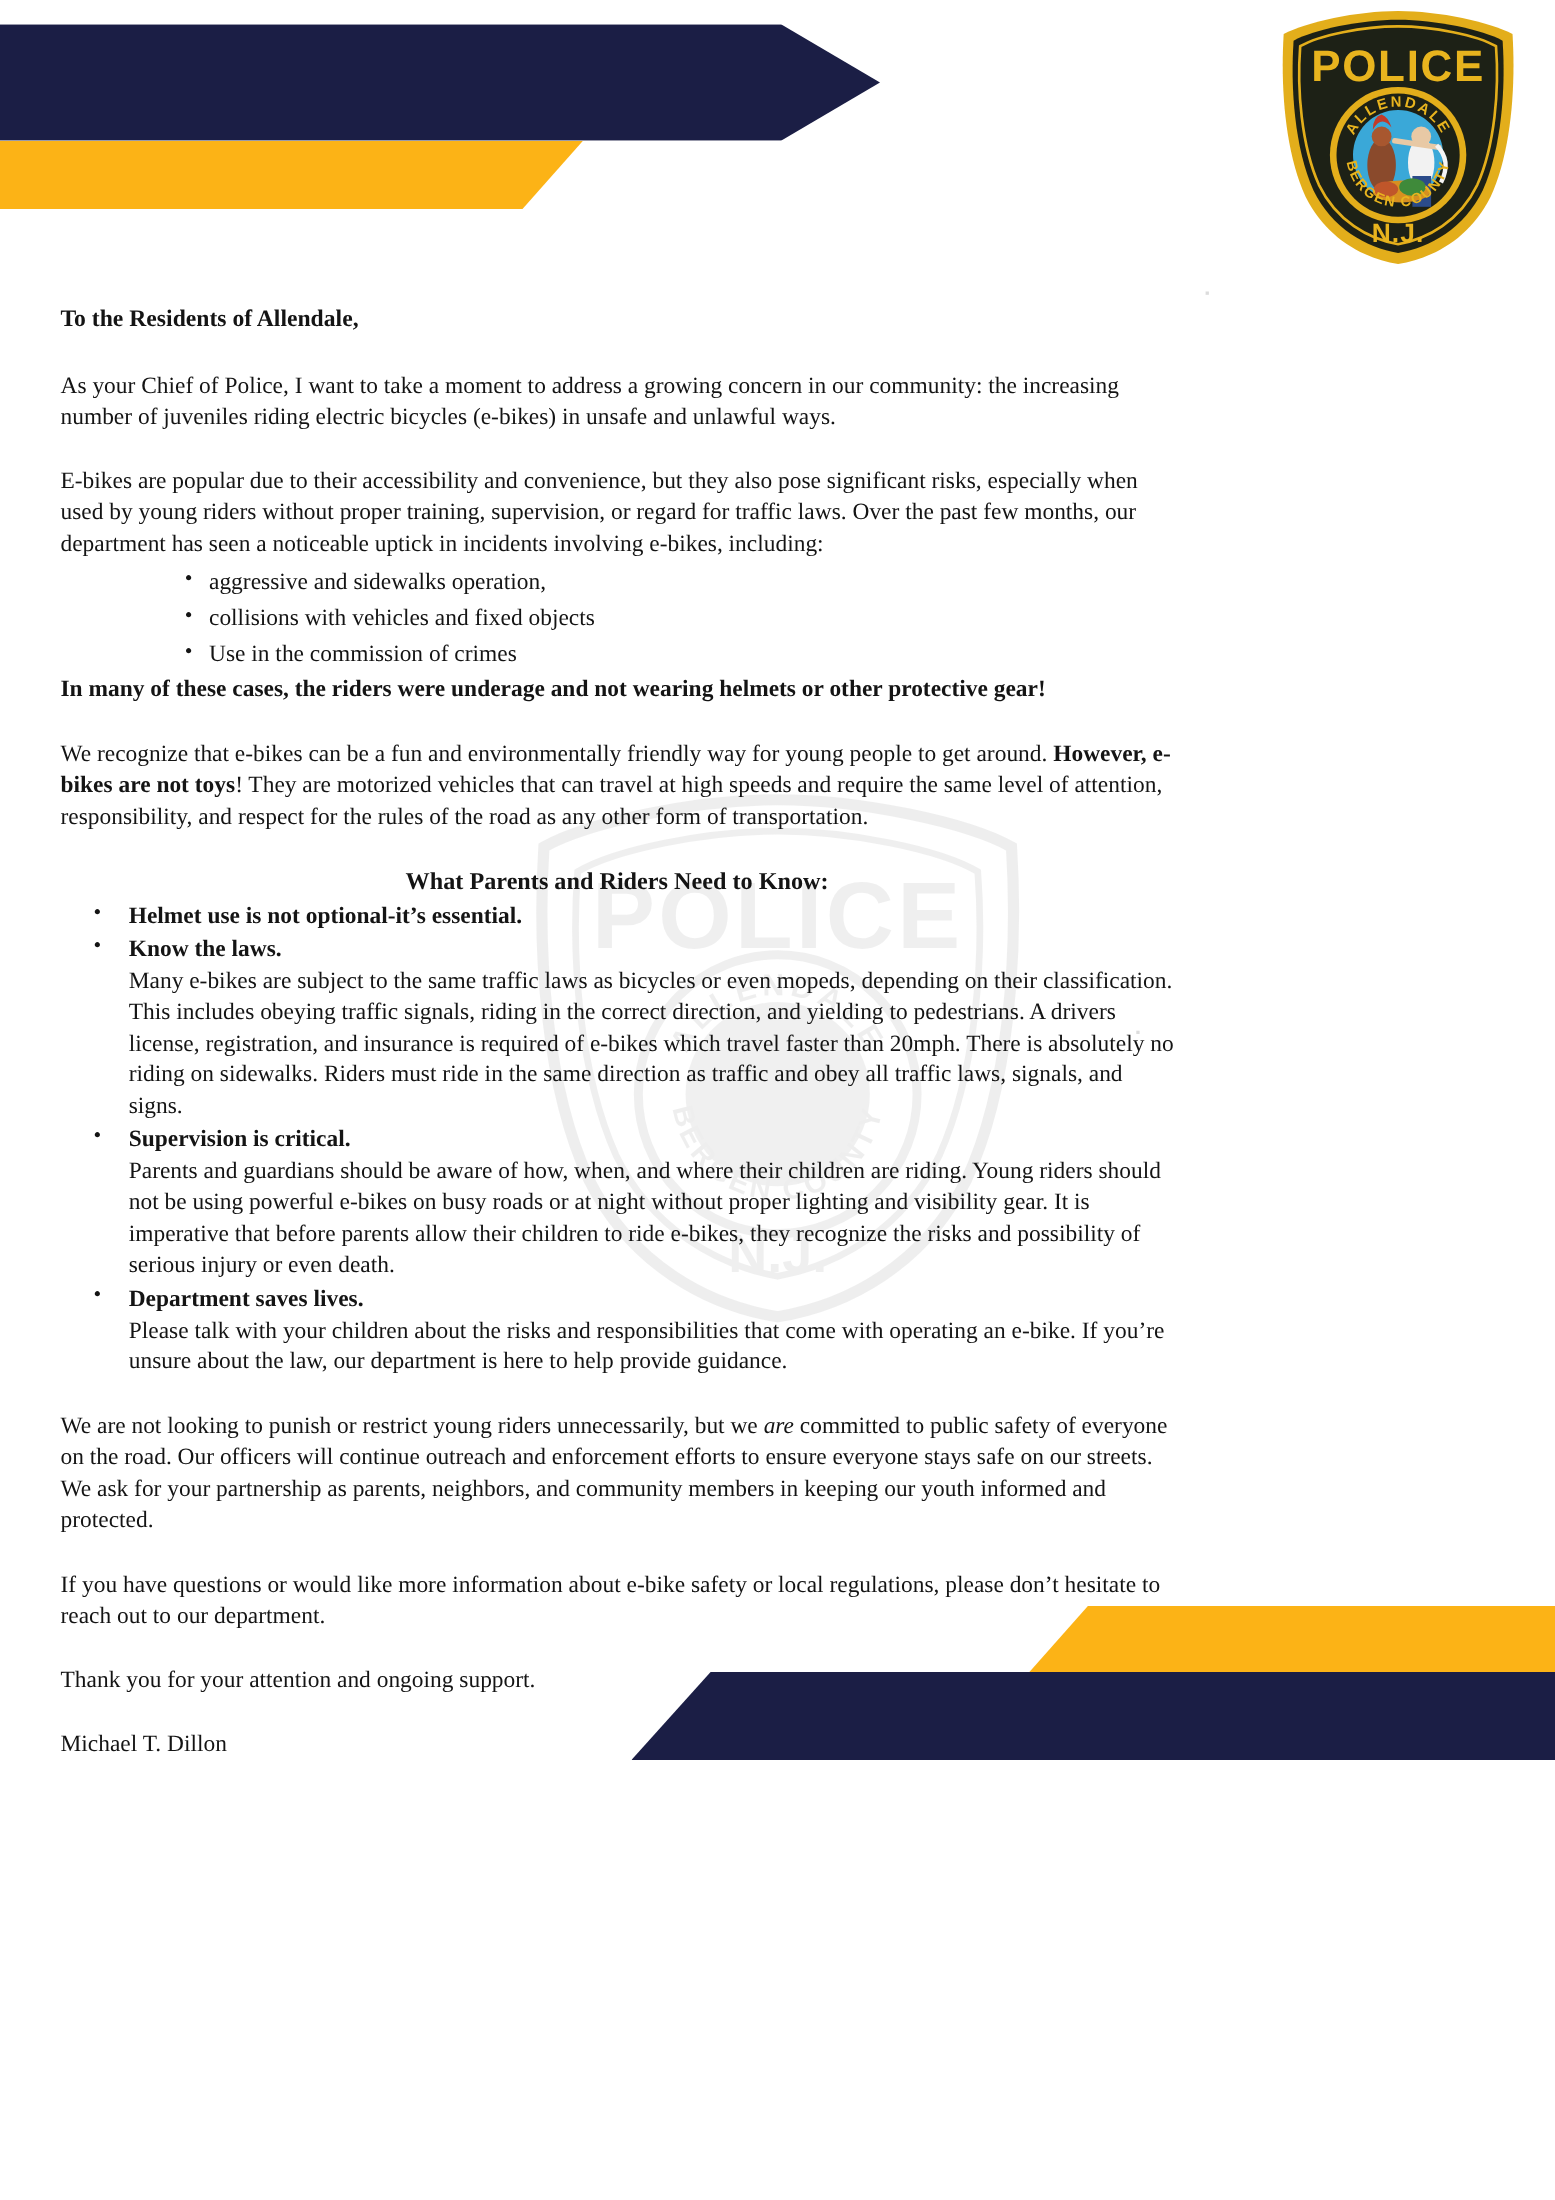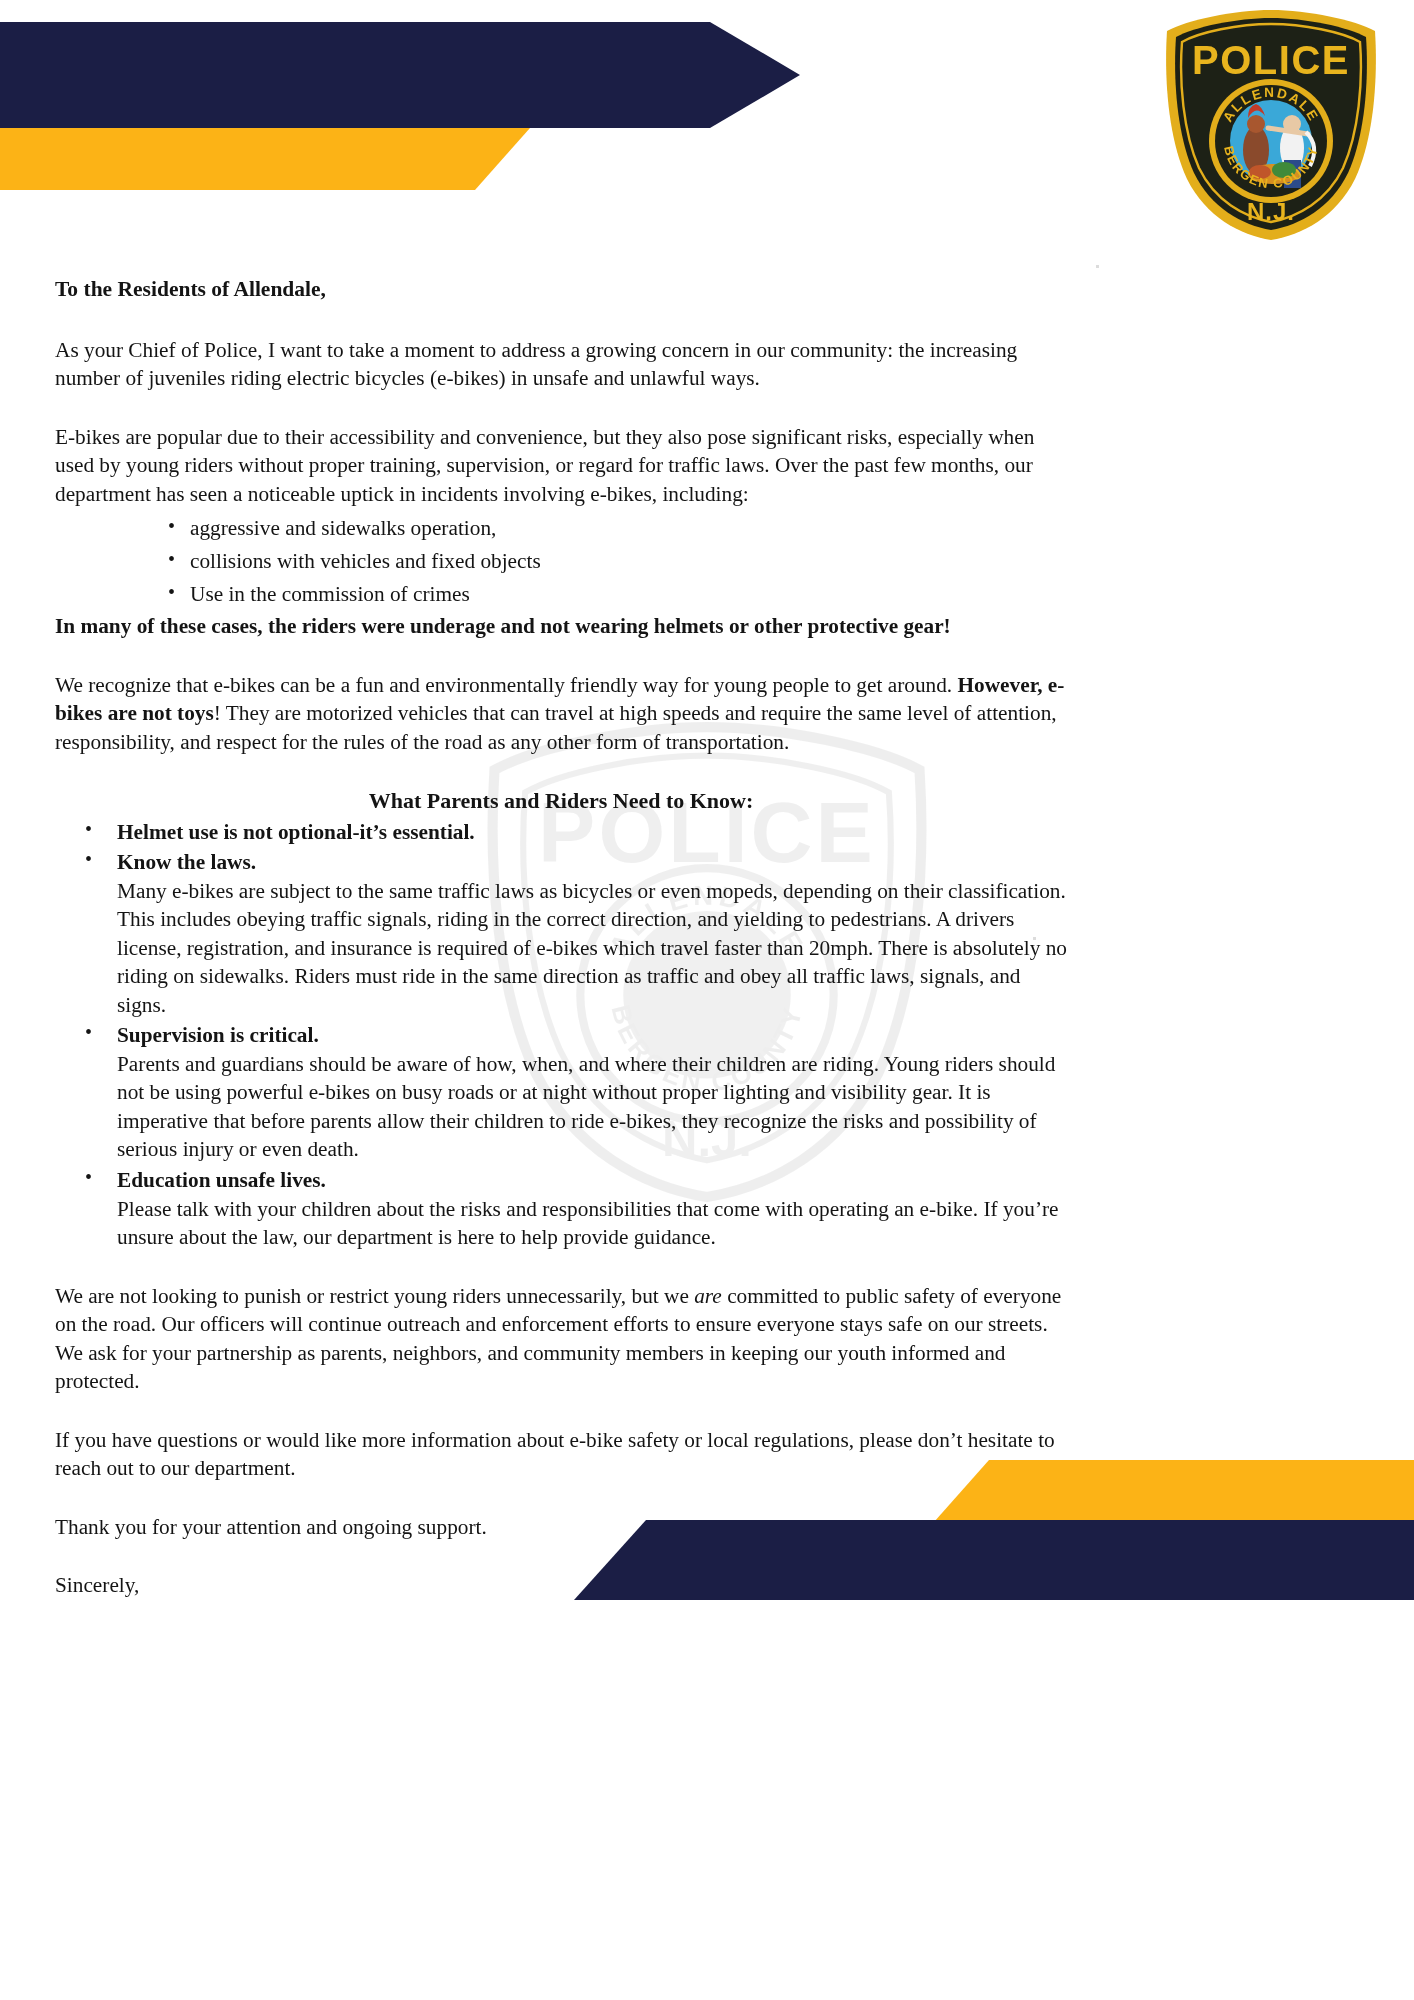--- a/index.html
+++ b/index.html
@@ -210,33 +210,32 @@
       </li>
       <li>
         <span class="lead">Know the laws.</span>
         <span class="detail">Many e-bikes are subject to the same traffic laws as bicycles or even mopeds, depending on their classification. This includes obeying traffic signals, riding in the correct direction, and yielding to pedestrians. A drivers license, registration, and insurance is required of e-bikes which travel faster than 20mph. There is absolutely no riding on sidewalks. Riders must ride in the same direction as traffic and obey all traffic laws, signals, and signs.</span>
       </li>
       <li>
         <span class="lead">Supervision is critical.</span>
         <span class="detail">Parents and guardians should be aware of how, when, and where their children are riding. Young riders should not be using powerful e-bikes on busy roads or at night without proper lighting and visibility gear. It is imperative that before parents allow their children to ride e-bikes, they recognize the risks and possibility of serious injury or even death.</span>
       </li>
       <li>
-        <span class="lead">Education unsafe lives.</span>
+        <span class="lead">Department saves lives.</span>
         <span class="detail">Please talk with your children about the risks and responsibilities that come with operating an e-bike. If you’re unsure about the law, our department is here to help provide guidance.</span>
       </li>
     </ul>
 
     <p class="para" style="margin-top:30px;"><span>We are not looking to punish or restrict young riders unnecessarily, but we </span><span class="i">are</span><span> committed to public safety of everyone on the road. Our officers will continue outreach and enforcement efforts to ensure everyone stays safe on our streets. We ask for your partnership as parents, neighbors, and community members in keeping our youth informed and protected.</span></p>
 
     <p class="para">If you have questions or would like more information about e-bike safety or local regulations, please don’t hesitate to reach out to our department.</p>
 
     <p class="para">Thank you for your attention and ongoing support.</p>
 
     <div class="sig">
-      <div>Sincerely,</div>
       <div>Michael T. Dillon</div>
       <div>Chief of Police, Allendale Police Department</div>
     </div>
 
   </div>
 
   <div class="ftr-yellow"></div>
   <div class="ftr-navy"></div>
 
   <div class="spec" style="left:1096px;top:265px;width:3px;height:3px;"></div>

